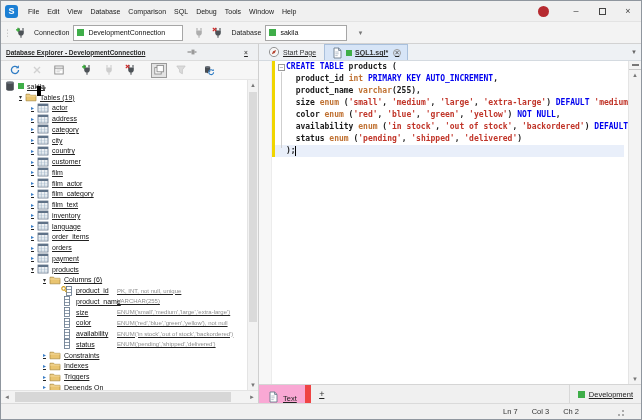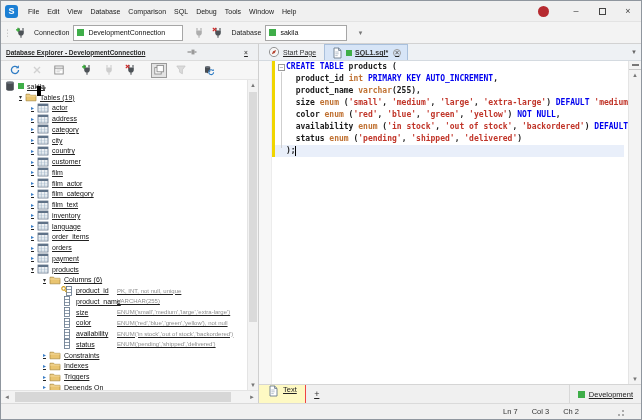--- a/index.html
+++ b/index.html
@@ -79,21 +79,21 @@
   .code-line{height:12px;position:relative;z-index:2;}
   .pl{color:#1a1a1a;} .kw{color:var(--kw);} .ty{color:var(--ty);text-align:right;} .st{color:var(--st);}
   .caret{position:absolute;left:36px;top:85px;width:1px;height:10px;background:#000;z-index:3;}
   .edscroll{position:absolute;top:0;right:0;bottom:0;width:13px;background:#f3f3f3;border-left:1px solid #e4e4e4;}
   .split{height:9px;border-bottom:1px solid #c9c9c9;display:flex;align-items:center;justify-content:center;}
   .split i{display:block;width:7px;height:2px;border-top:1px solid #777;border-bottom:1px solid #777;}
   .edscroll .sbtn{height:10px;display:flex;align-items:center;justify-content:center;font-size:6px;color:#777;}
   .edscroll .down{position:absolute;bottom:0;left:0;right:0;}
   
   #edbottom{height:19px;flex:none;background:#f0f0f0;border-top:1px solid #d5d5d5;display:flex;align-items:center;font-size:7.5px;}
-  .btab{height:100%;display:flex;align-items:flex-start;padding:0 8px;background:#fef9c3;border-right:1px solid #ef4444;color:#222;}
+  .btab{height:100%;display:flex;align-items:flex-end;padding:0 8px;background:#f9a8d4;border-right:6px solid #ef4444;color:#222;}
   .btab .ticn{margin-right:4px;display:flex;}
   .bplus{width:22px;text-align:center;color:#333;font-size:9px;}
   .bright{margin-left:auto;display:flex;align-items:flex-start;height:100%;padding-left:28px;}
   .bseg{display:flex;align-items:center;height:100%;padding:0 8px;border-left:1px solid #d8d8d8;}
   .bseg .gsq{width:7px;height:7px;background:var(--green);margin-right:4px;}
   .bseg .cicn{margin-right:4px;display:flex;}
   .tcaret{font-size:6px;color:#666;margin-left:6px;}
   
   #statusbar{position:absolute;left:0;right:0;bottom:0;height:16px;background:#f0f0f0;border-top:1px solid #dadada;
              display:flex;align-items:center;justify-content:flex-end;font-size:7.5px;color:#333;}

